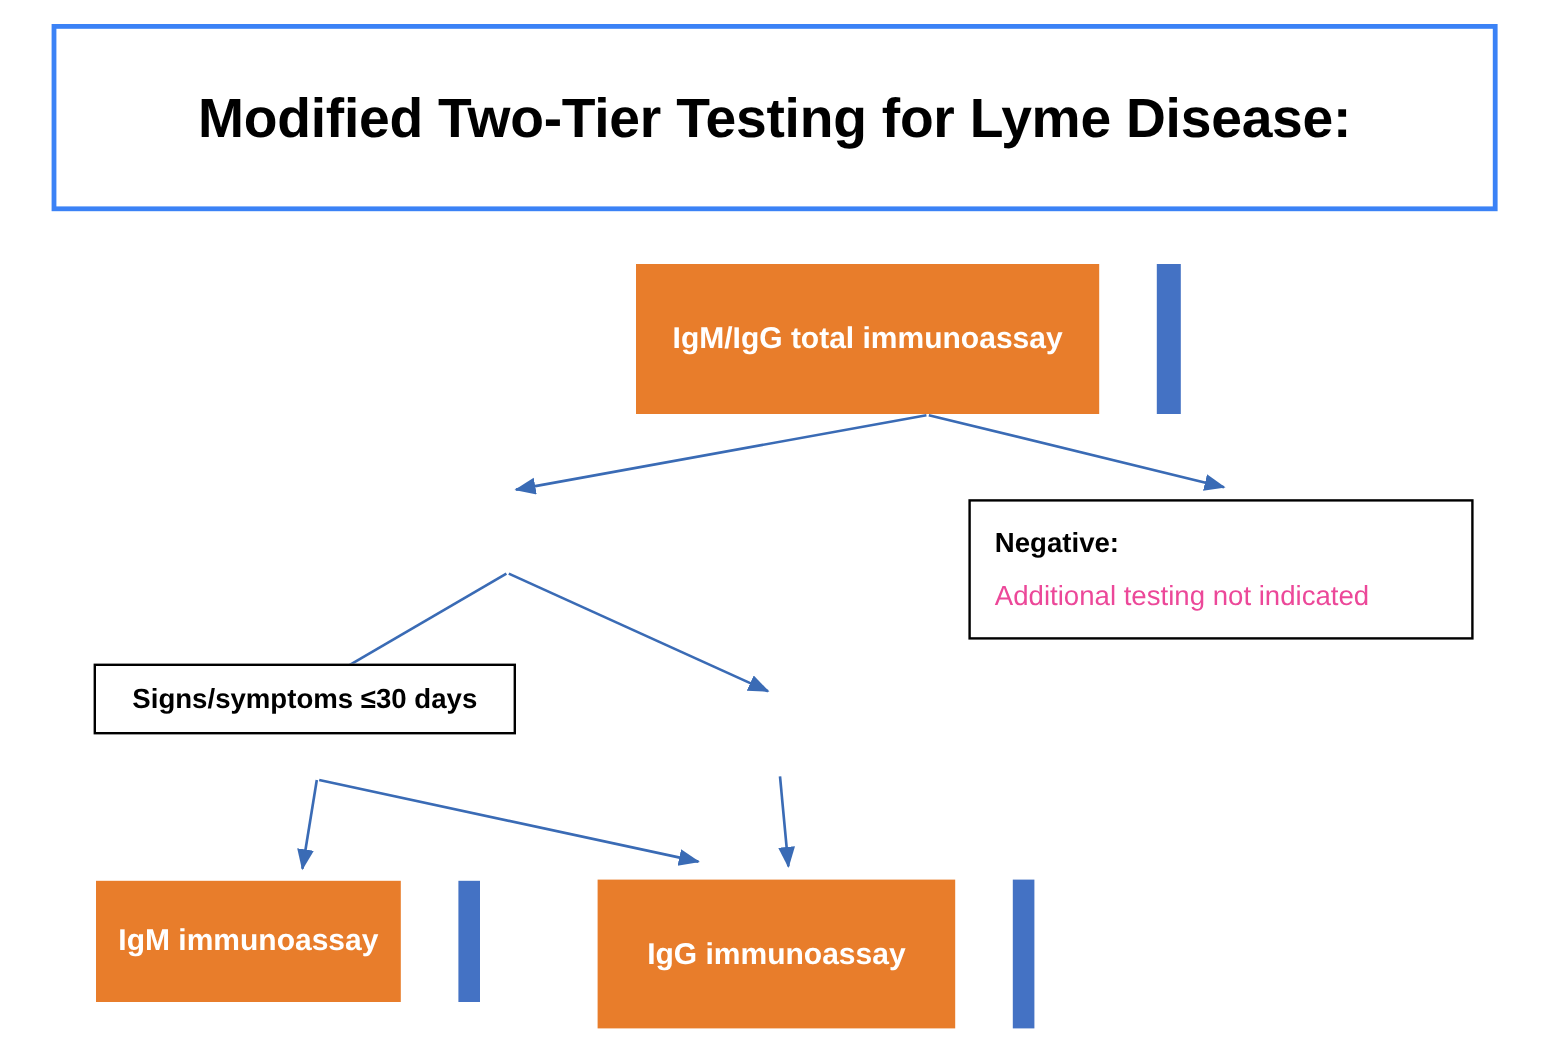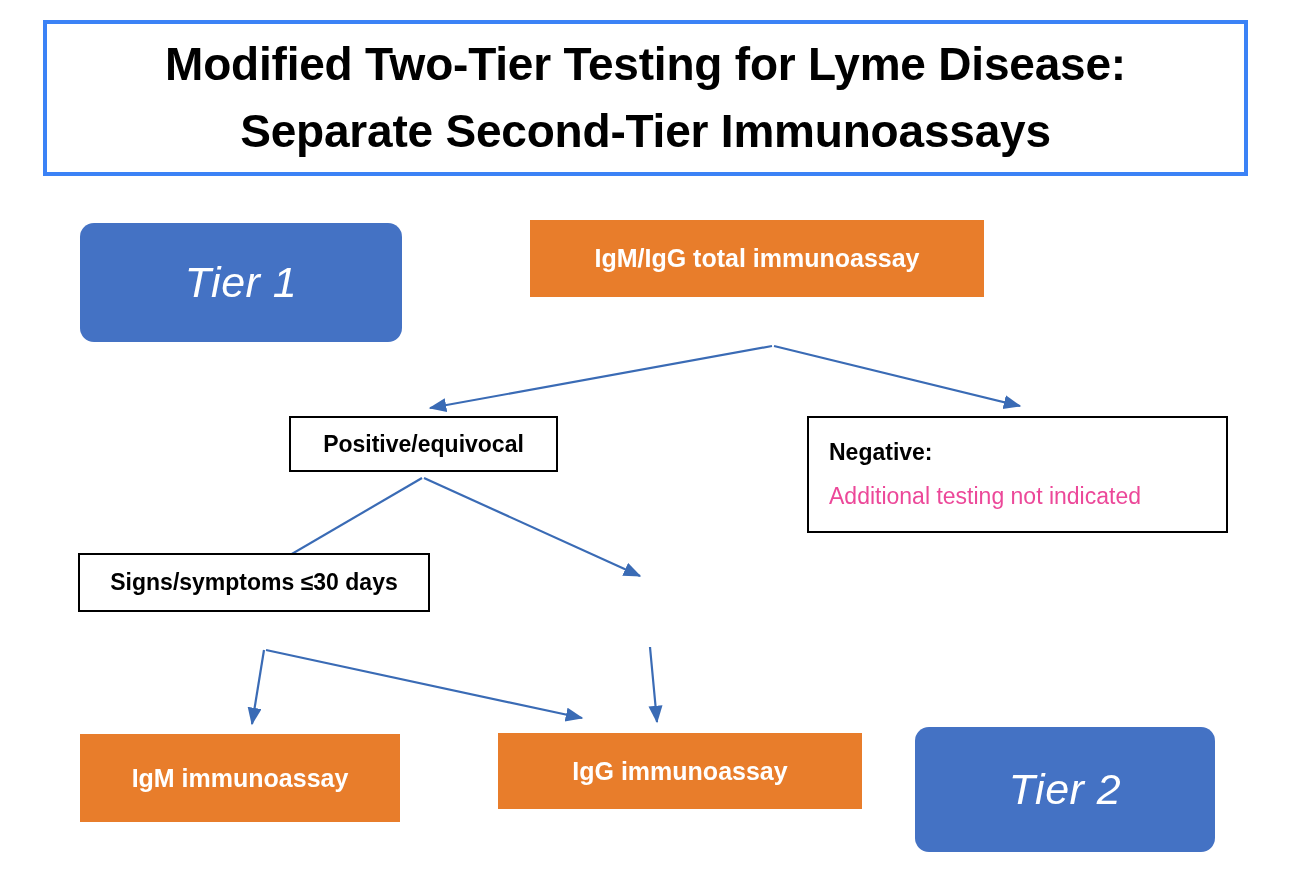--- a/index.html
+++ b/index.html
@@ -57,21 +57,21 @@
     font-weight: normal;
     letter-spacing: 0.5px;
   }
   #tier1-pill { left: 80px; top: 223px; width: 322px; height: 119px; }
   #tier2-pill { left: 915px; top: 727px; width: 300px; height: 125px; }
 
   
   .assay-box {
     position: absolute;
     display: flex;
-    flex-direction: column;
+    flex-direction: row;
     align-items: stretch;
     gap: 48px;
   }
   .assay-fill {
     background: #E87D2B;
     flex: 1 1 auto;
     display: flex;
     align-items: center;
     justify-content: center;
   }
@@ -82,21 +82,21 @@
   .assay-label {
     color: #ffffff;
     font-weight: bold;
     text-align: center;
     padding: 0 10px;
   }
   #assay-total { left: 530px; top: 220px; width: 454px; height: 125px; }
   #assay-total .assay-bar { width: 20px; }
   #assay-total .assay-label { font-size: 25px; }
 
-  #assay-igm { left: 80px; top: 734px; width: 320px; height: 136px; justify-content: flex-end; }
+  #assay-igm { left: 80px; top: 734px; width: 320px; height: 101px; justify-content: flex-end; }
   #assay-igm .assay-bar { width: 18px; }
   #assay-igm .assay-label { font-size: 25px; }
 
   #assay-igg { left: 498px; top: 733px; width: 364px; height: 124px; }
   #assay-igg .assay-bar { width: 18px; }
   #assay-igg .assay-label { font-size: 25px; }
 
   
   .plain-box {
     position: absolute;
@@ -148,21 +148,20 @@
   }
 </style>
 </head>
 <body>
 
 <div id="canvas">
 
   <div class="title-box">
     <div class="title-text">
       <span>Modified Two-Tier Testing for Lyme Disease:</span><br>
-      <span>Separate Second-Tier Immunoassays</span>
     </div>
   </div>
 
   <svg id="connectors" viewBox="0 0 1290 878" xmlns="http://www.w3.org/2000/svg">
     <defs>
       <marker id="arrowhead" markerWidth="9" markerHeight="9" refX="7.4" refY="3.2" orient="auto" markerUnits="strokeWidth">
         <path d="M0,0 L8,3.2 L0,6.4 Z" fill="#3A6BB5"></path>
       </marker>
     </defs>
 
@@ -174,34 +173,28 @@
 
     <line x1="424" y1="478" x2="640" y2="576" stroke="#3A6BB5" stroke-width="2.2" marker-end="url(#arrowhead)"></line>
 
     <line x1="264" y1="650" x2="252" y2="724" stroke="#3A6BB5" stroke-width="2.2" marker-end="url(#arrowhead)"></line>
 
     <line x1="266" y1="650" x2="582" y2="718" stroke="#3A6BB5" stroke-width="2.2" marker-end="url(#arrowhead)"></line>
 
     <line x1="650" y1="647" x2="657" y2="722" stroke="#3A6BB5" stroke-width="2.2" marker-end="url(#arrowhead)"></line>
   </svg>
 
-  <div id="tier1-pill" class="tier-pill">
-    <span class="tier-label">Tier 1</span>
-  </div>
 
   <div id="assay-total" class="assay-box">
     <div class="assay-fill">
       <span class="assay-label">IgM/IgG total immunoassay</span>
     </div>
     <div class="assay-bar"></div>
   </div>
 
-  <div id="box-positive" class="plain-box">
-    <span class="box-text">Positive/equivocal</span>
-  </div>
 
   <div id="box-negative" class="plain-box">
     <span class="neg-heading">Negative:</span>
     <span class="neg-body">Additional testing not indicated</span>
   </div>
 
   <div id="box-signs-le" class="plain-box">
     <span class="box-text">Signs/symptoms ≤30 days</span>
   </div>
 
@@ -213,17 +206,14 @@
     <div class="assay-bar"></div>
   </div>
 
   <div id="assay-igg" class="assay-box">
     <div class="assay-fill">
       <span class="assay-label">IgG immunoassay</span>
     </div>
     <div class="assay-bar"></div>
   </div>
 
-  <div id="tier2-pill" class="tier-pill">
-    <span class="tier-label">Tier 2</span>
-  </div>
 
 </div>
 
 </body></html>

